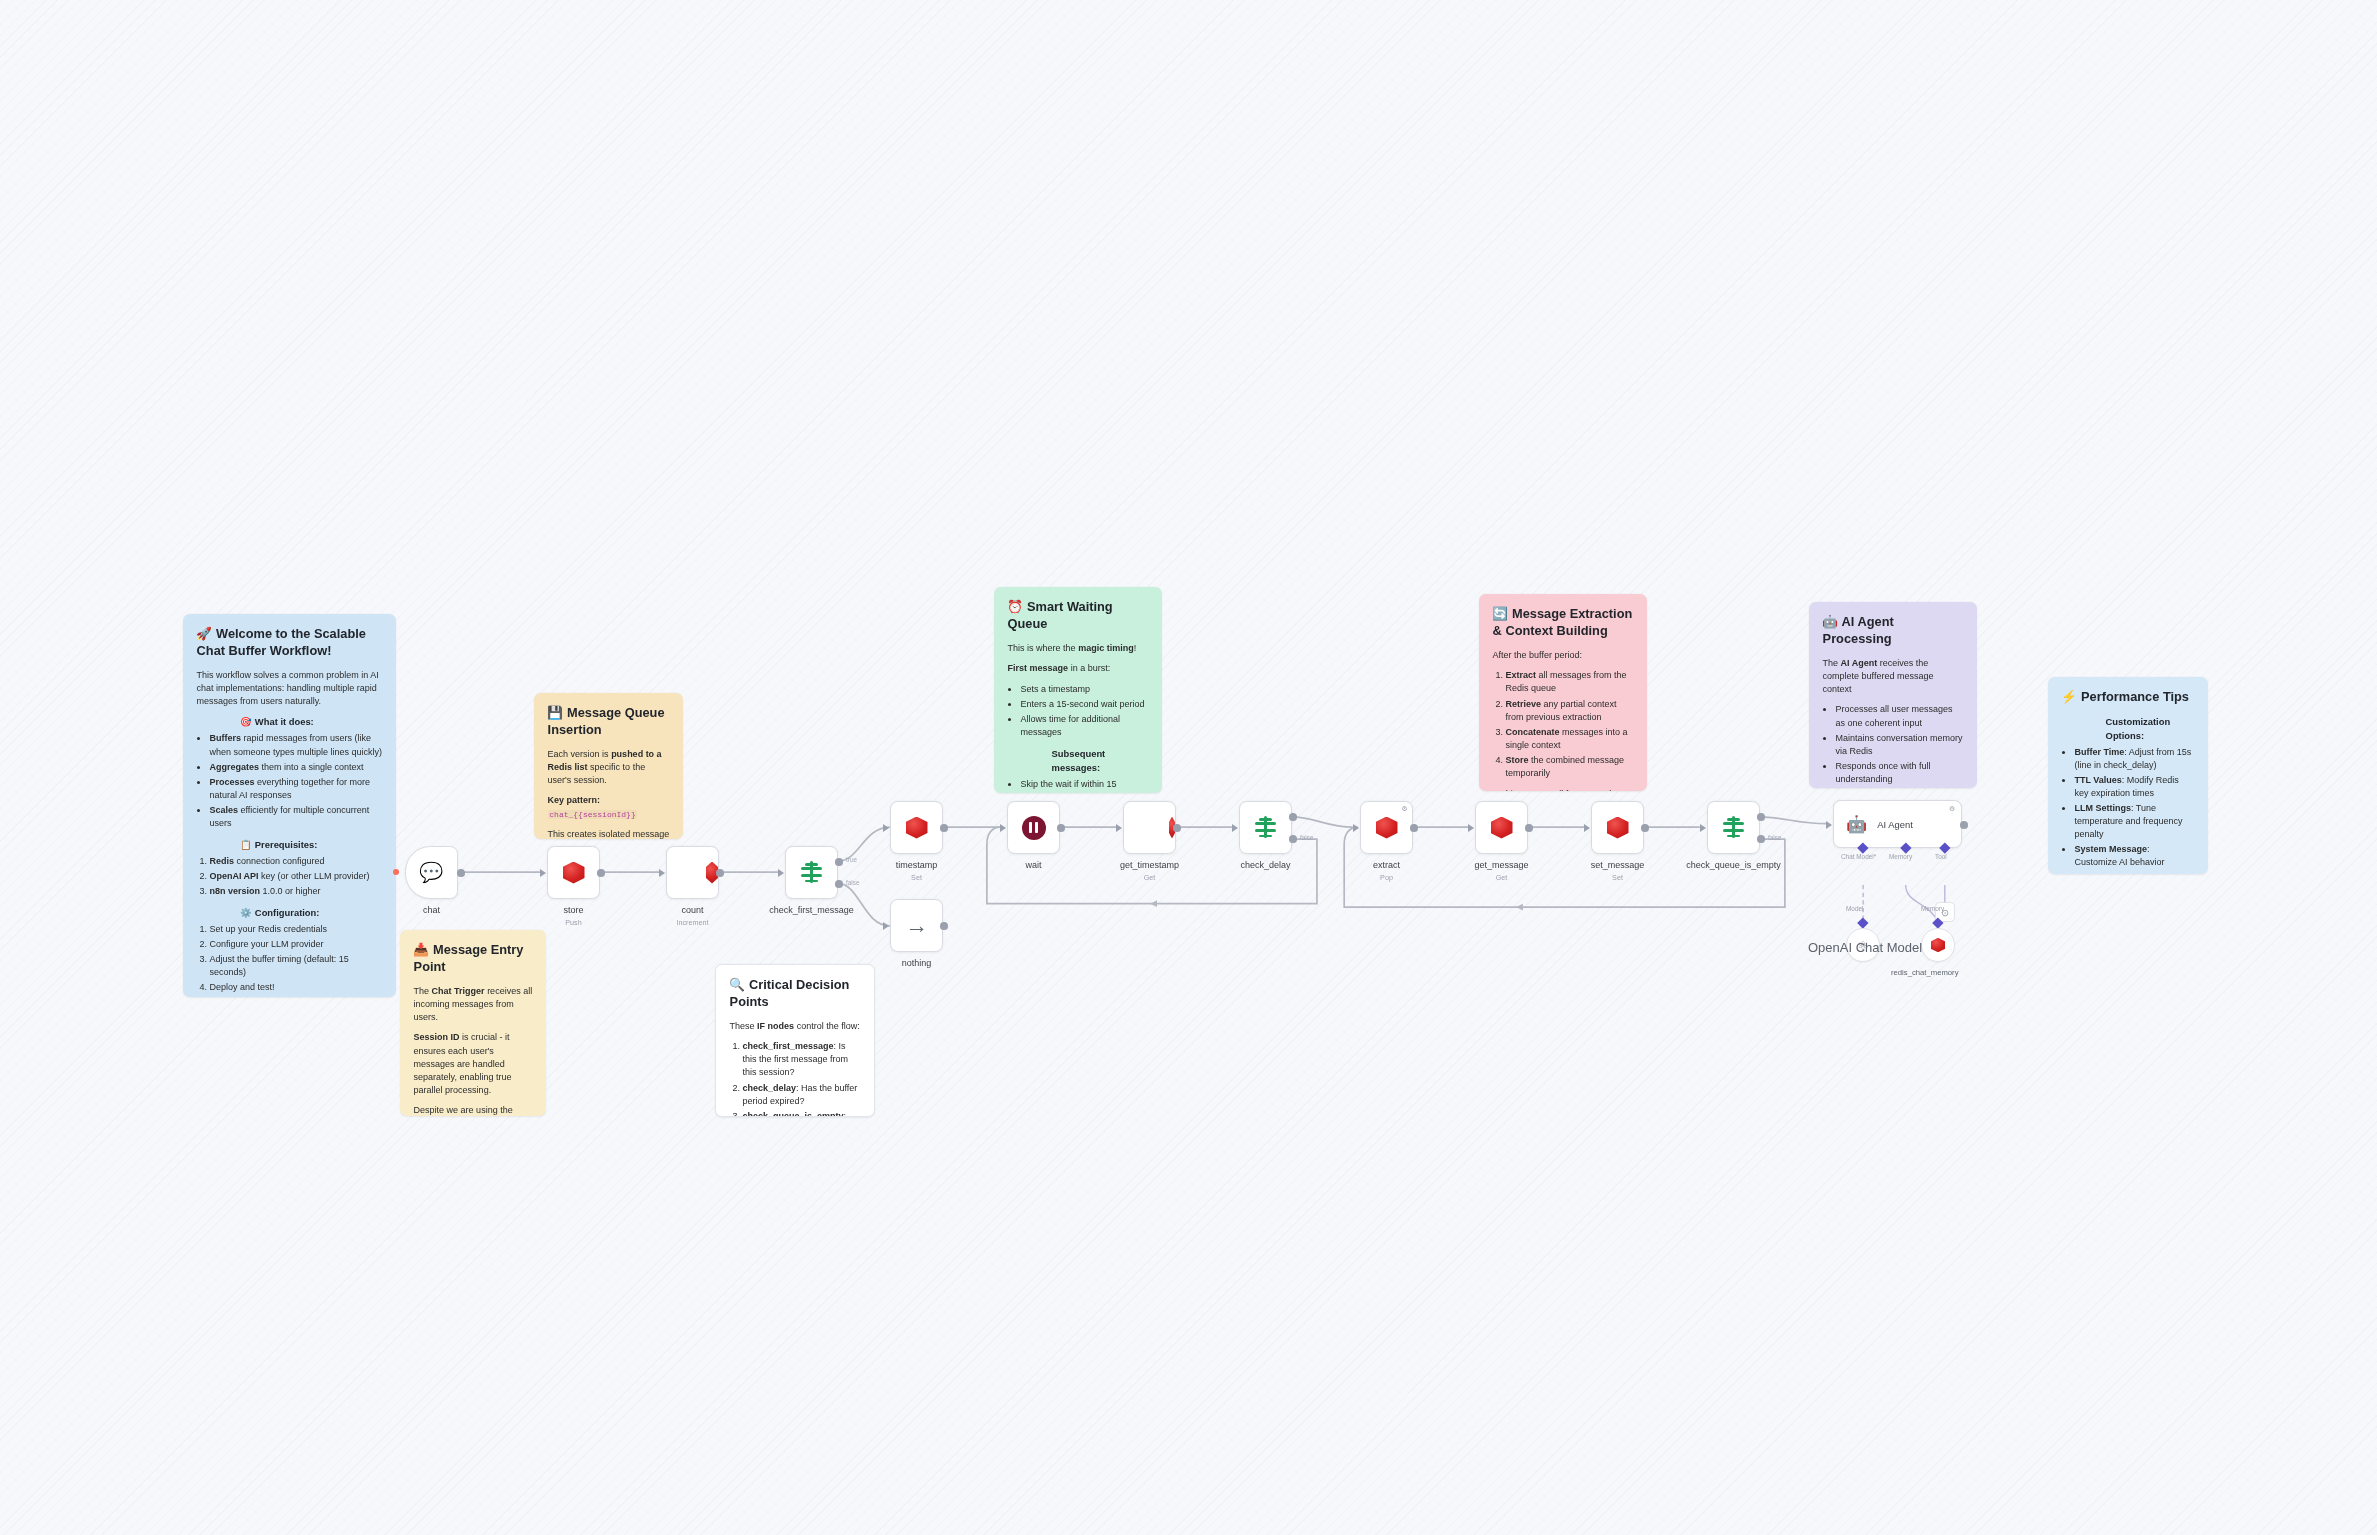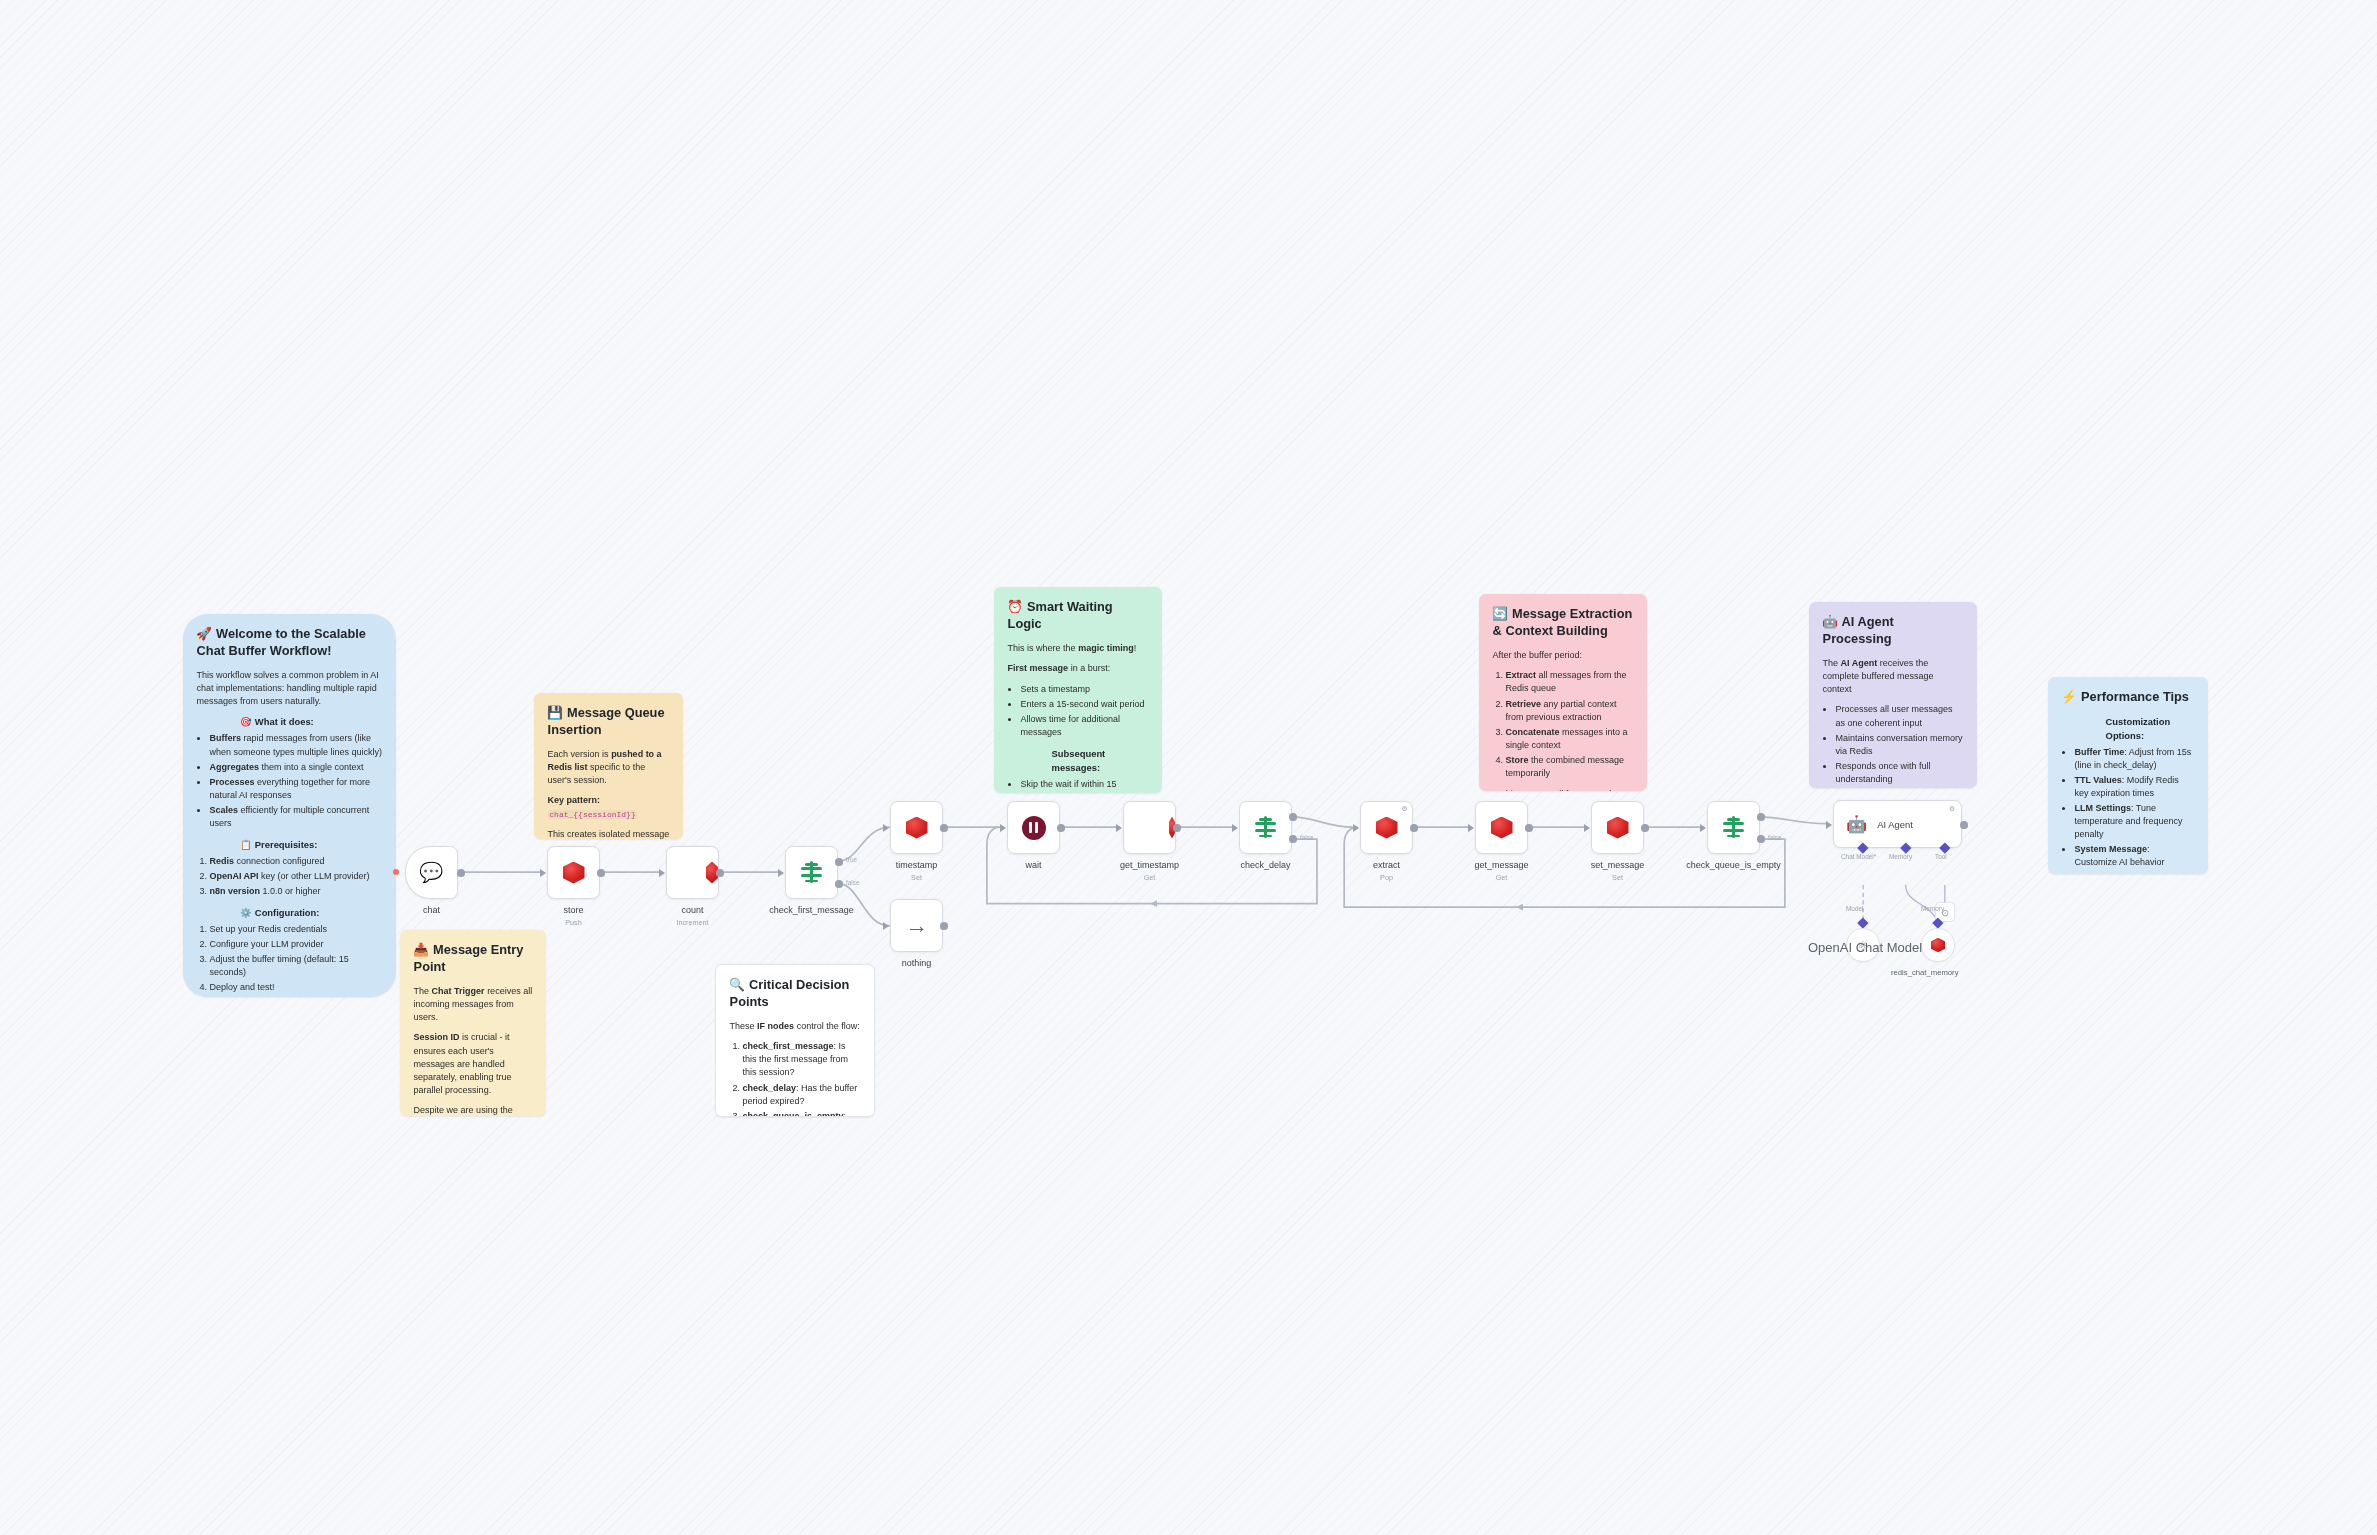--- a/index.html
+++ b/index.html
@@ -255,21 +255,21 @@
       <polygon points="1790,1062 1790,1070 1782,1066"></polygon>
     </g>
 
     <g stroke="#b8b5d8" stroke-width="1.6" fill="none">
       <path d="M2190,1040 L2190,1084" stroke-dasharray="5 4"></path>
       <path d="M2240,1040 C2240,1062 2268,1060 2278,1084"></path>
       <path d="M2286,1040 L2286,1060"></path>
     </g>
   </svg>
 
-  <div class="sticky sticky-blue" style="left:183px; top:614px; width:213px; height:383px;border-radius:25px;">
+  <div class="sticky sticky-blue" style="left:183px; top:614px; width:213px; height:383px;">
     <h3>🚀 Welcome to the Scalable Chat Buffer Workflow!</h3>
     <p>This workflow solves a common problem in AI chat implementations: handling multiple rapid messages from users naturally.</p>
     <h4>🎯 What it does:</h4>
     <ul>
       <li><b>Buffers</b><span> rapid messages from users (like when someone types multiple lines quickly)</span></li>
       <li><b>Aggregates</b><span> them into a single context</span></li>
       <li><b>Processes</b><span> everything together for more natural AI responses</span></li>
       <li><b>Scales</b><span> efficiently for multiple concurrent users</span></li>
     </ul>
     <h4>📋 Prerequisites:</h4>
@@ -318,21 +318,21 @@
     </p>
     <ol>
       <li><b>check_first_message</b><span>: Is this the first message from this session?</span></li>
       <li><b>check_delay</b><span>: Has the buffer period expired?</span></li>
       <li><b>check_queue_is_empty</b><span>: Are there messages ready to process?</span></li>
     </ol>
 
   </div>
 
   <div class="sticky sticky-green" style="left:994px; top:587px; width:168px; height:206px;">
-    <h3>⏰ Smart Waiting Logic</h3>
+    <h3>⏰ Smart Waiting Queue</h3>
     <p>
       <span>This is where the </span><b>magic timing</b><span>!</span>
     </p>
     <p>
       <b>First message</b><span> in a burst:</span>
     </p>
     <ul>
       <li>Sets a timestamp</li>
       <li>Enters a 15-second wait period</li>
       <li>Allows time for additional messages</li>

